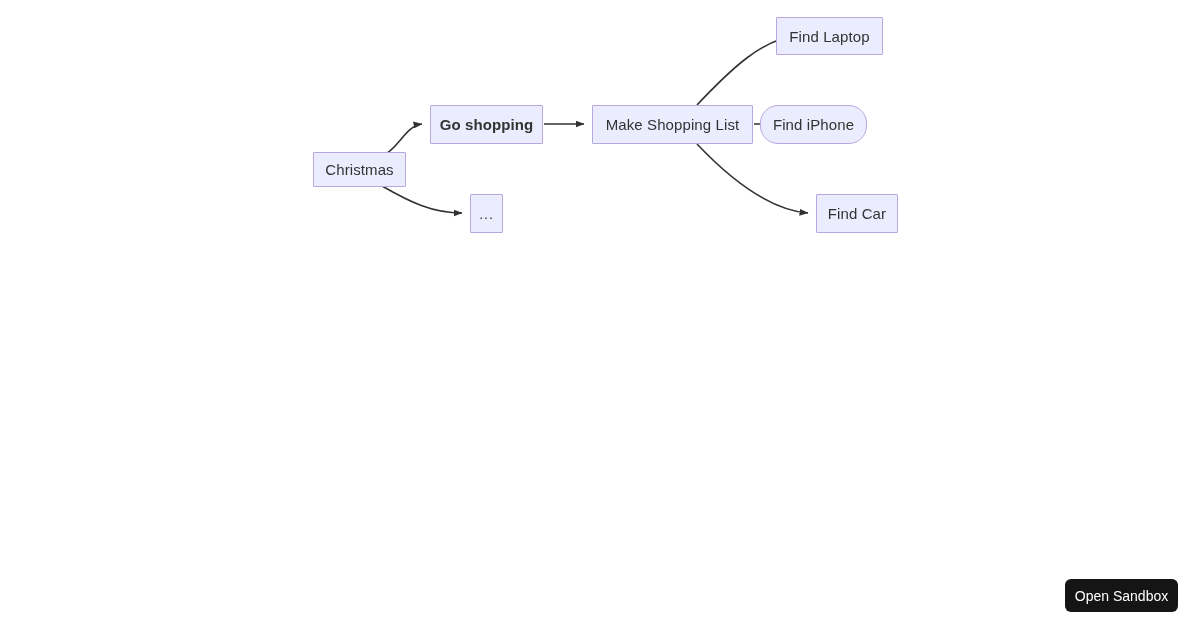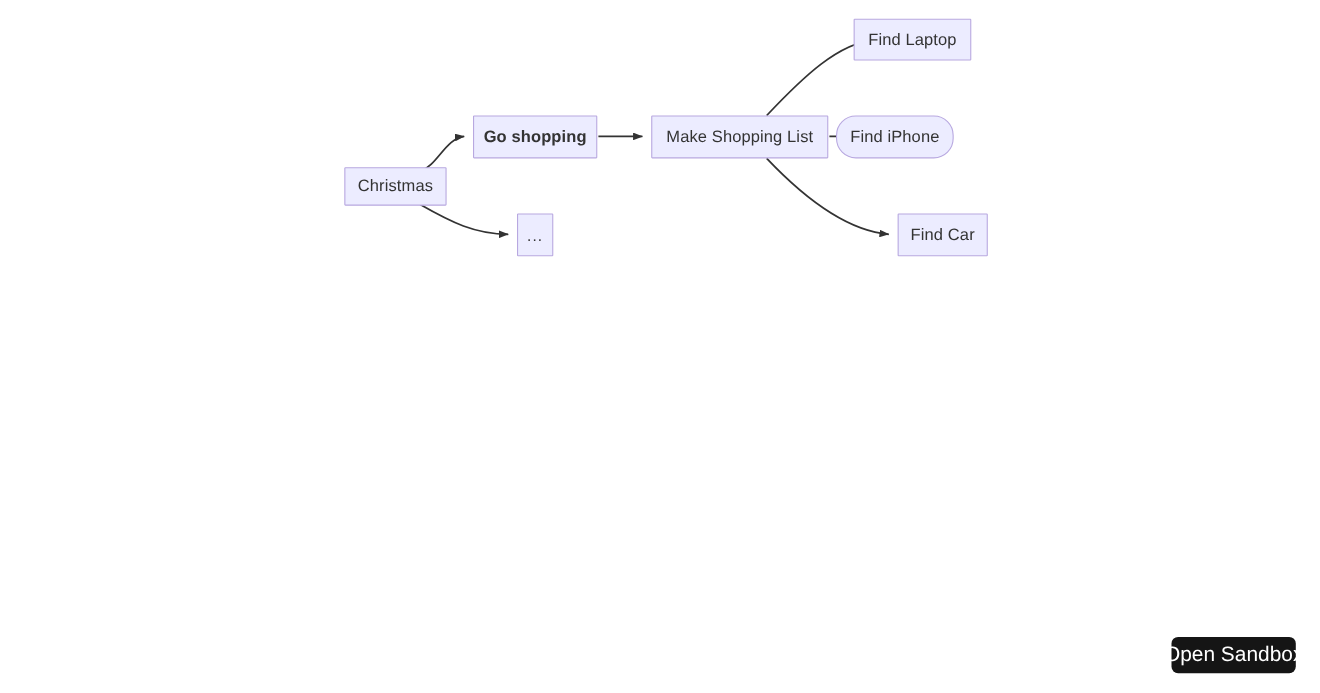--- a/index.html
+++ b/index.html
@@ -75,21 +75,21 @@
     position: absolute;
     left: 1065px;
     top: 579px;
     width: 113px;
     height: 33px;
     background: #151515;
     color: #ffffff;
     border: none;
     border-radius: 6px;
     font-family: "Liberation Sans", sans-serif;
-    font-size: 19px;
+    font-size: 14px;
     display: flex;
     align-items: center;
     justify-content: center;
     cursor: pointer;
     padding: 0;
     white-space: nowrap;
   }
 </style>
 </head>
 <body>

